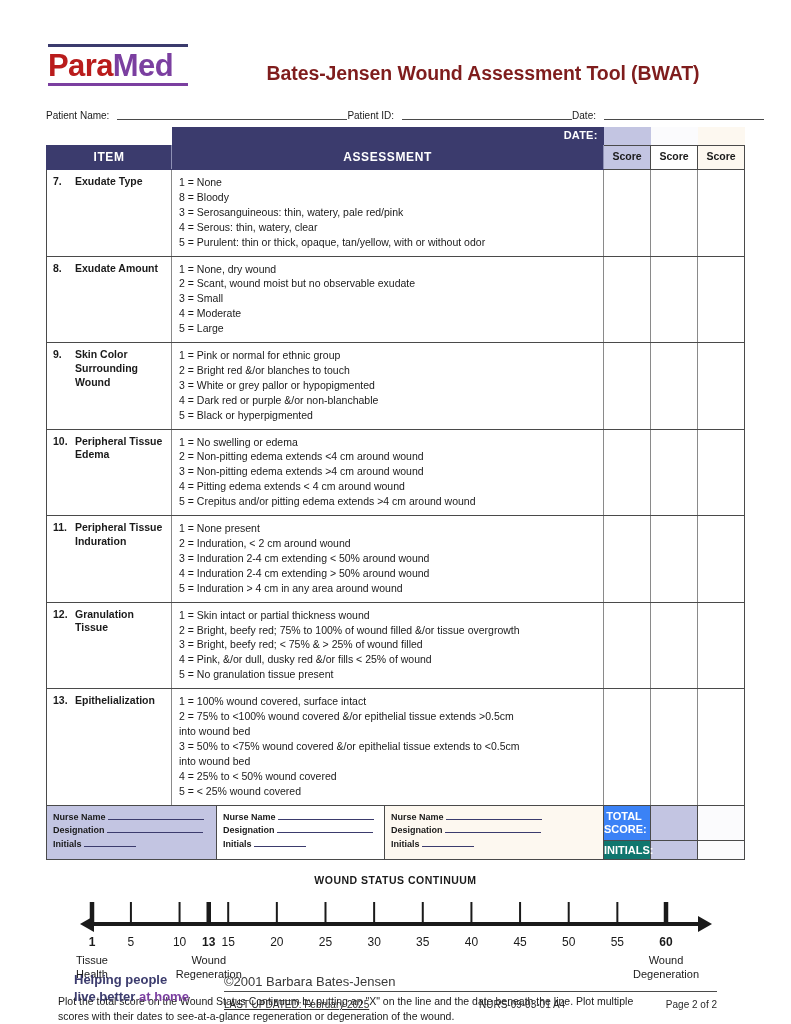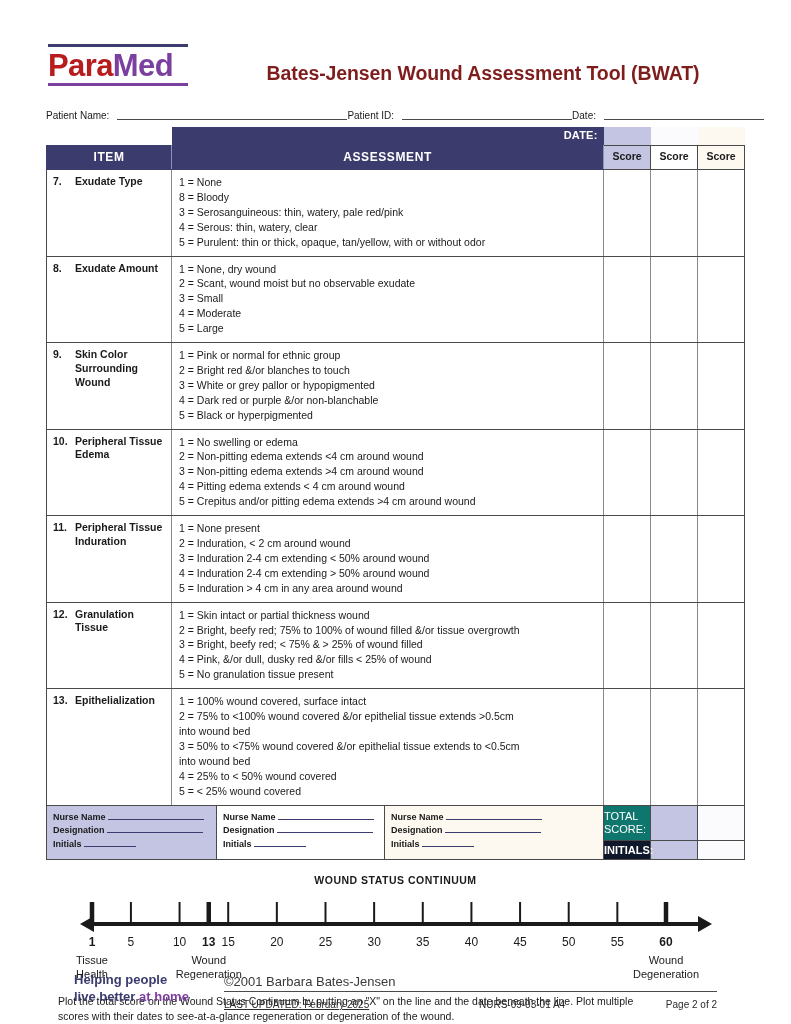--- a/index.html
+++ b/index.html
@@ -89,26 +89,26 @@
 
   
   .sigrow td { border:1px solid #4a4a4a; vertical-align:top; }
   .sig-cell { padding:5px 6px 4px 6px !important; font-size:9px; font-weight:bold; line-height:1.55; }
   .sig-lav { background:#c3c5e2; }
   .sig-wht { background:#ffffff; }
   .sig-crm { background:#fdf8f0; }
   .sig-line { display:inline-block; border-bottom:1px solid #3b3b6d; height:9px; }
   .sl-long { width:96px; } .sl-short { width:52px; }
   .total-cell {
-    background:#0f766e; color:#ffffff; font-weight:normal; font-size:11px;
-    text-align:left; padding:4px 6px 3px 0 !important; line-height:1.25;
+    background:#3b82f6; color:#ffffff; font-weight:bold; font-size:11px;
+    text-align:center; padding:4px 6px 3px 0 !important; line-height:1.25;
     border:1px solid #6e6e6e;
   }
   .initials-cell {
-    background:#0f172a; color:#ffffff; font-weight:bold; font-size:11px;
+    background:#0f766e; color:#ffffff; font-weight:bold; font-size:11px;
     text-align:right; padding:3px 6px 3px 0 !important;
     border:1px solid #6e6e6e;
   }
   .tbox { border:1px solid #4a4a4a; }
 
   
   .continuum { padding: 14px 46px 0 46px; }
   .cont-title { text-align:center; font-size:10.5px; font-weight:bold; letter-spacing:0.5px; color:#1a1a1a; }
   .cont-svg-wrap { margin-top:4px; display:flex; justify-content:center; }
 

